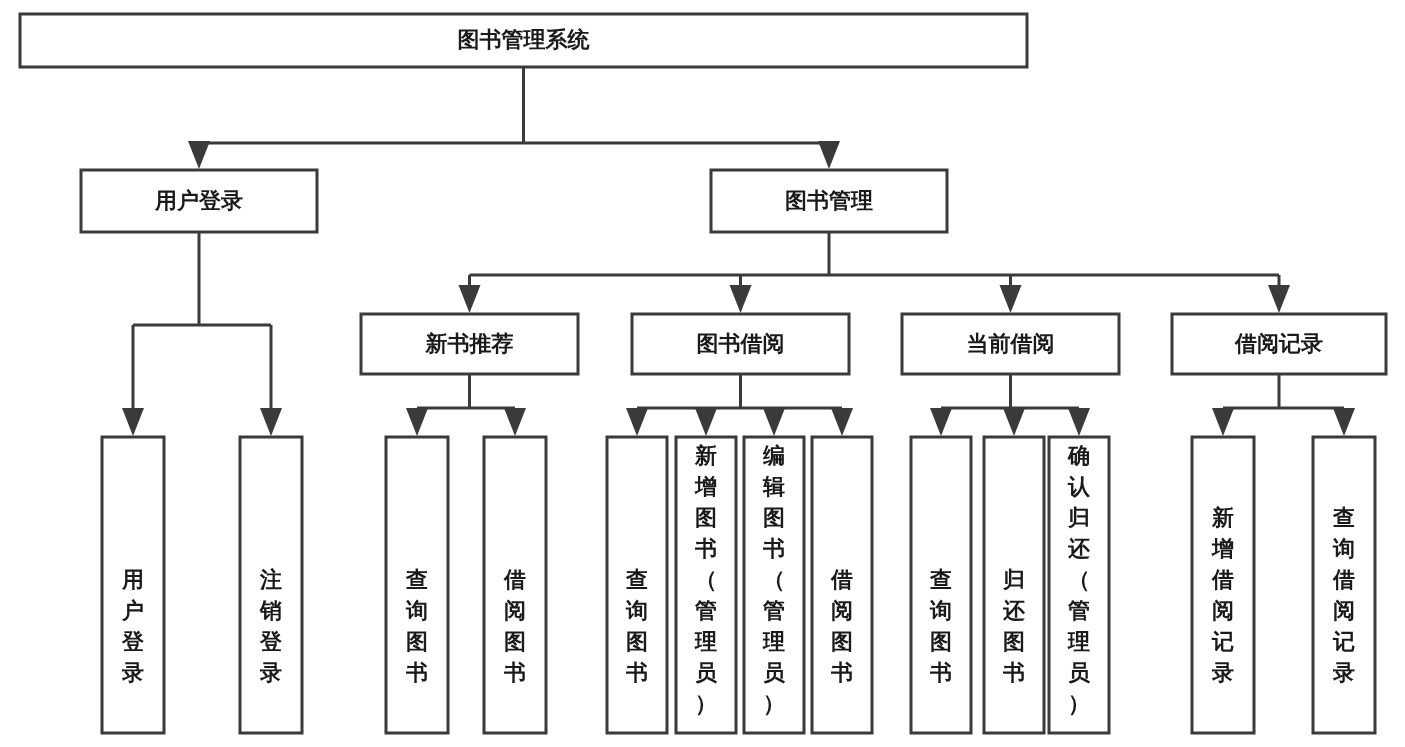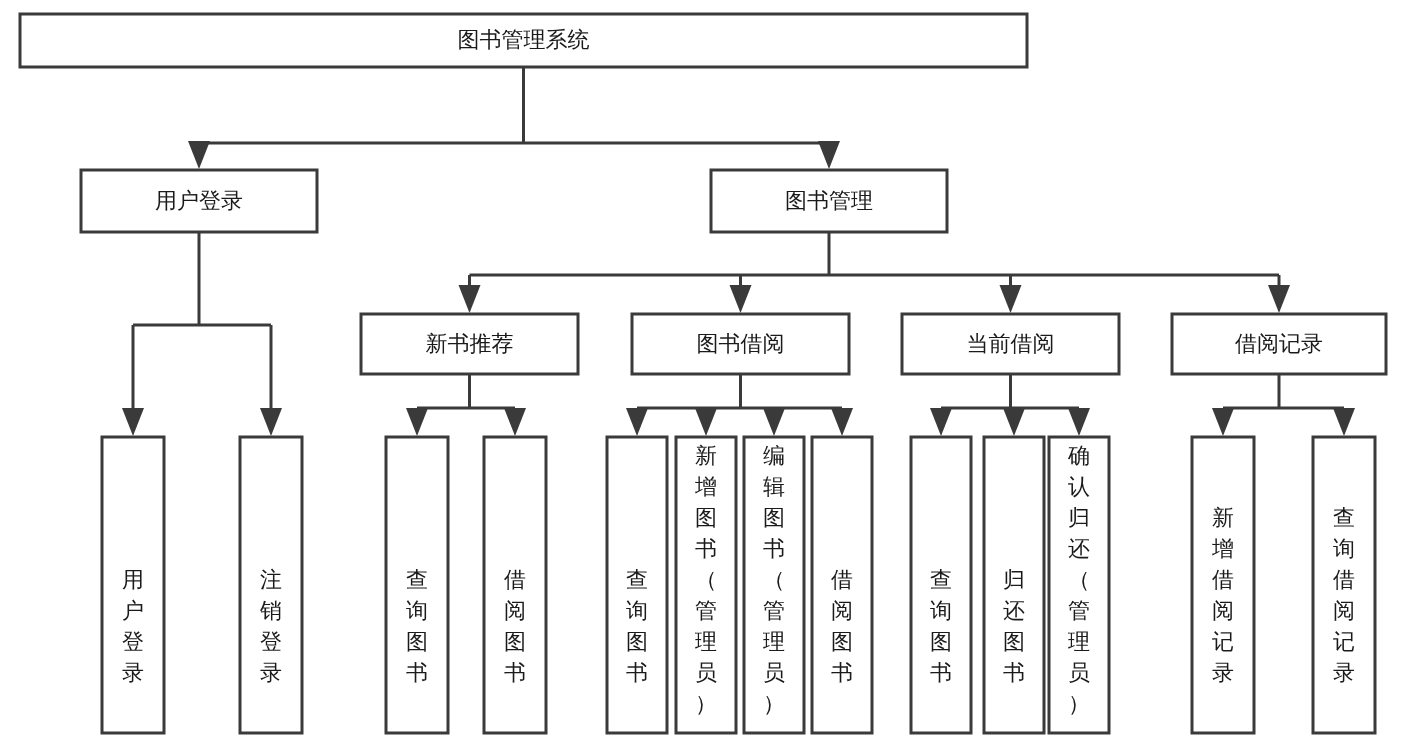--- a/index.html
+++ b/index.html
@@ -11,20 +11,21 @@
     width: 1405px;
     height: 747px;
     font-family: "Liberation Sans", "DejaVu Sans", sans-serif;
     overflow: hidden;
     position: relative;
   }
   #diagram-root {
     position: relative;
     width: 1405px;
     height: 625px;
+    font-weight: bold;
   }
   svg.diagram-canvas {
     position: absolute;
     left: 0;
     top: 0;
     width: 1405px;
     height: 747px;
     display: block;
   }
   .node-box {

